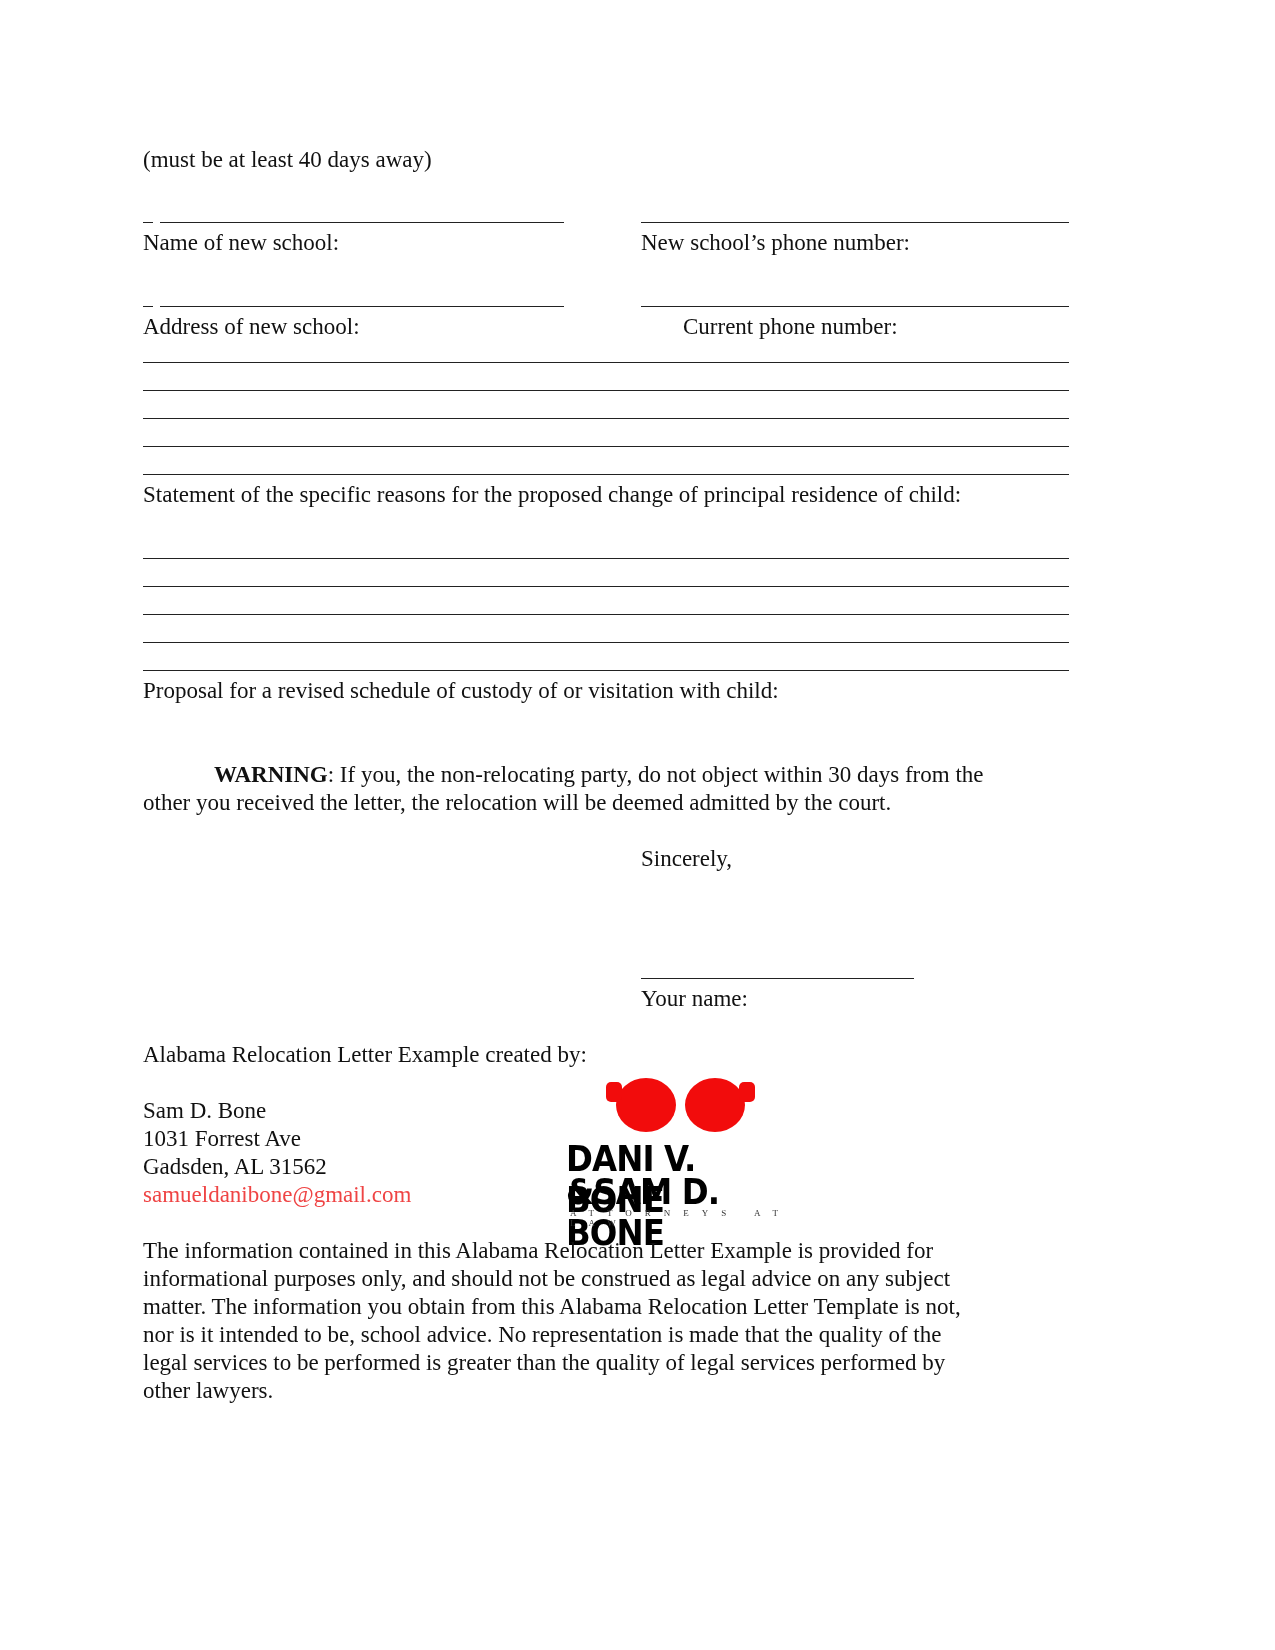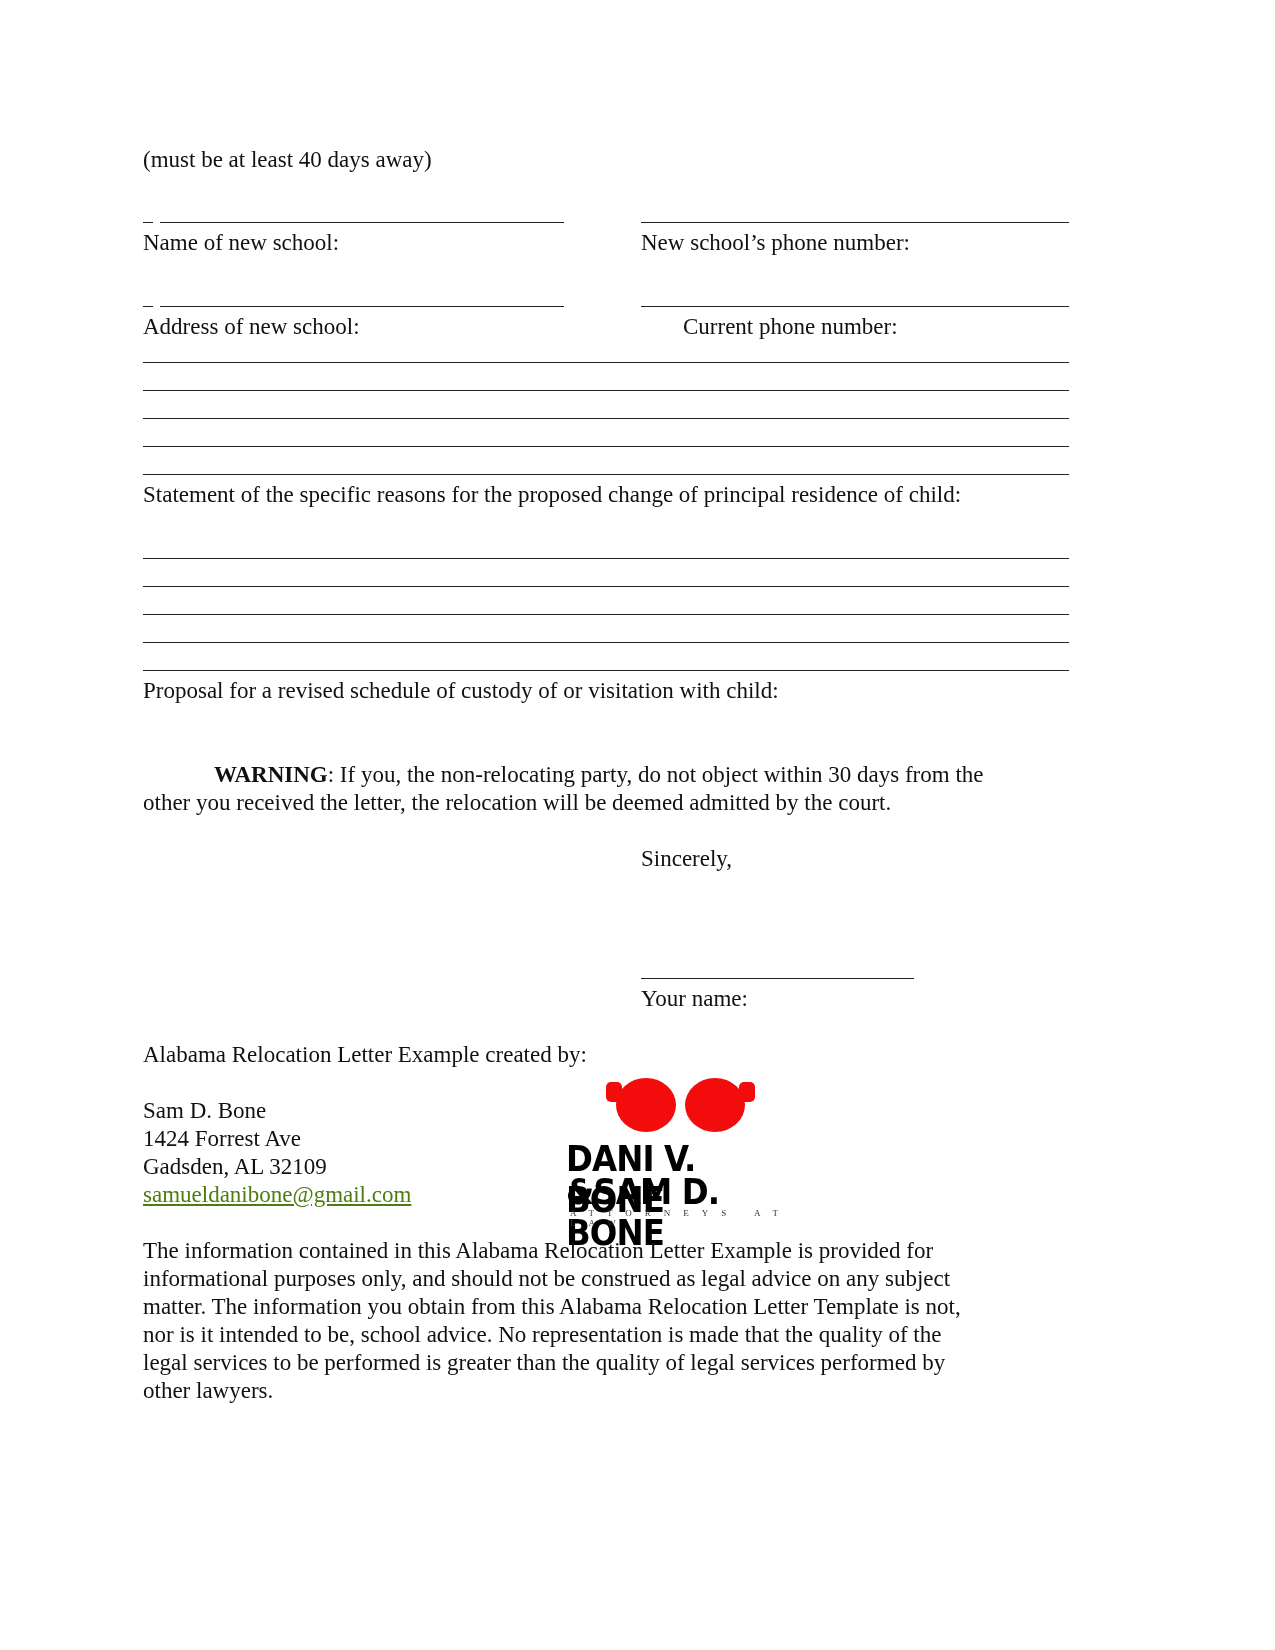--- a/index.html
+++ b/index.html
@@ -1,20 +1,20 @@
 <!DOCTYPE html>
 <html><head>
 <meta charset="utf-8">
 <style>
   html, body { margin: 0; padding: 0; background: #ffffff; }
   body { width: 1275px; height: 1650px; position: relative; overflow: hidden;
          font-family: "Liberation Serif", "DejaVu Serif", serif; color: #111; }
   .t { position: absolute; font-size: 23px; line-height: 28px; white-space: nowrap; }
   .line { position: absolute; height: 0; border-top: 1.5px solid #222; }
-  .link { color: #4d7c0f; text-decoration: underline; }
+  .link { color: #ef4444; }
   .logo { position: absolute; left: 590px; top: 1132px; width: 240px; height: 160px; }
   .logo-text { position: absolute; left: 0; font-family: "DejaVu Sans", sans-serif;
                font-weight: bold; font-size: 36px; letter-spacing: -1px; color: #000; transform: scaleX(0.9); transform-origin: left; }
   .logo-sub { position: absolute; left: 4px; top: 143px; font-family: Liberation Serif, serif;
               font-size: 9px; letter-spacing: 13px; color: #333; }
 </style>
 </head>
 <body>
 
 <div>
@@ -49,22 +49,22 @@
 
   <div class="t" style="left:214px; top:761px;"><b>WARNING</b><span>: If you, the non-relocating party, do not object within 30 days from the</span></div>
   <div class="t" style="left:143px; top:789px;">other you received the letter, the relocation will be deemed admitted by the court.</div>
 
   <div class="t" style="left:641px; top:845px;">Sincerely,</div>
   <div class="line" style="left:641px; top:978px; width:273px;"></div>
   <div class="t" style="left:641px; top:985px;">Your name:</div>
 
   <div class="t" style="left:143px; top:1041px;">Alabama Relocation Letter Example created by:</div>
   <div class="t" style="left:143px; top:1097px;">Sam D. Bone</div>
-  <div class="t" style="left:143px; top:1125px;">1424 Forrest Ave</div>
-  <div class="t" style="left:143px; top:1153px;">Gadsden, AL 32109</div>
+  <div class="t" style="left:143px; top:1125px;">1031 Forrest Ave</div>
+  <div class="t" style="left:143px; top:1153px;">Gadsden, AL 31562</div>
   <a class="t link" style="left:143px; top:1181px;">samueldanibone@gmail.com</a>
 
   <div class="logo" style="left:566px; top:1072px;">
     <svg width="190" height="70" style="position:absolute; left:32px; top:0;">
       <g fill="#f20c0c">
         <ellipse cx="48" cy="33" rx="30" ry="27"></ellipse>
         <rect x="8" y="10" width="16" height="20" rx="5"></rect>
         <ellipse cx="117" cy="33" rx="30" ry="27"></ellipse>
         <rect x="141" y="10" width="16" height="20" rx="5"></rect>
       </g>

